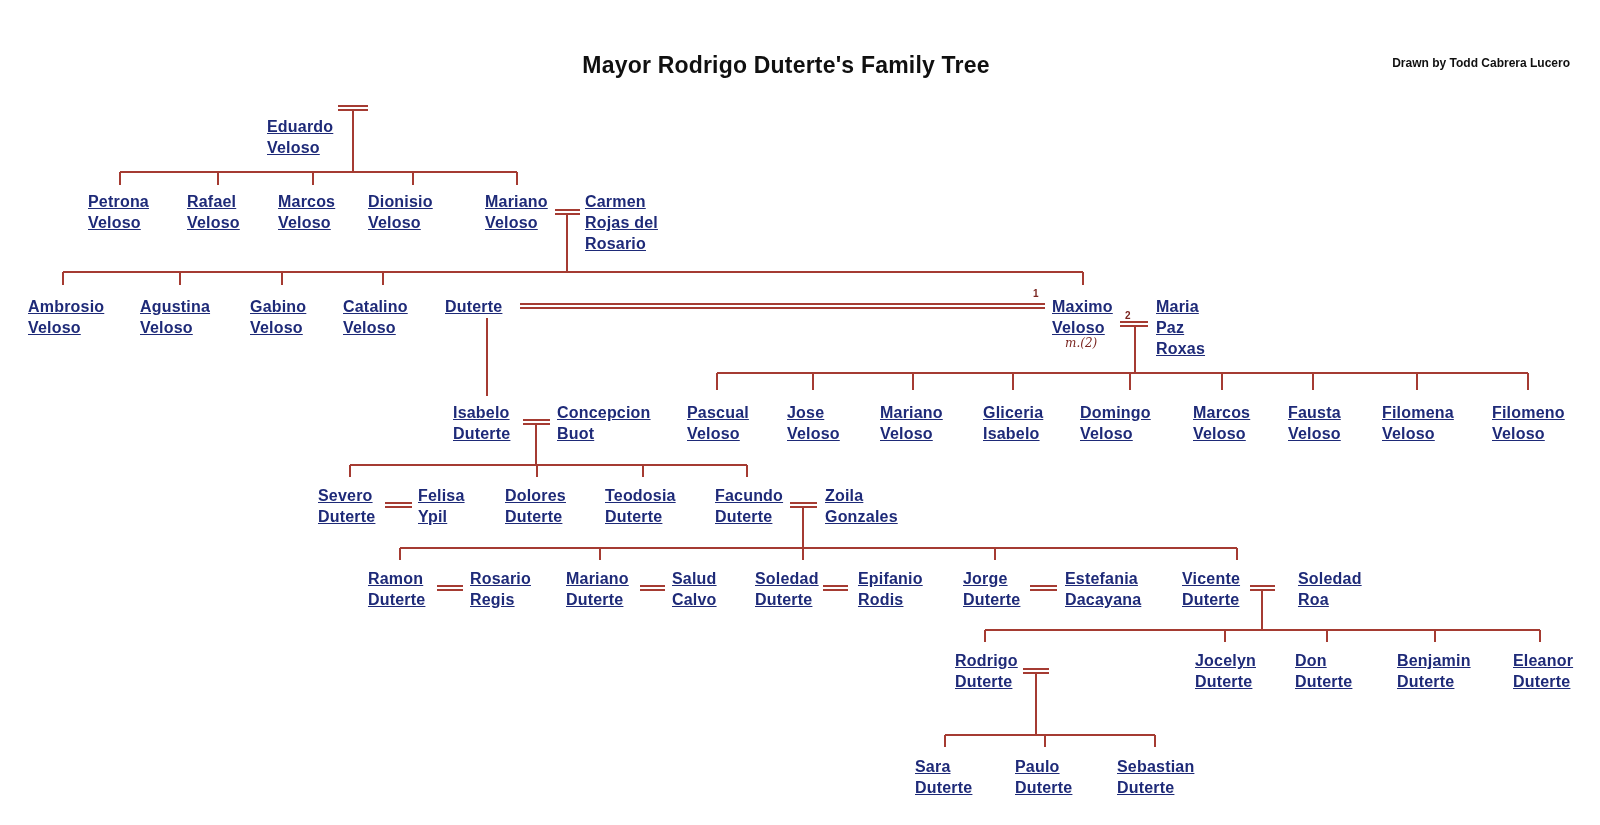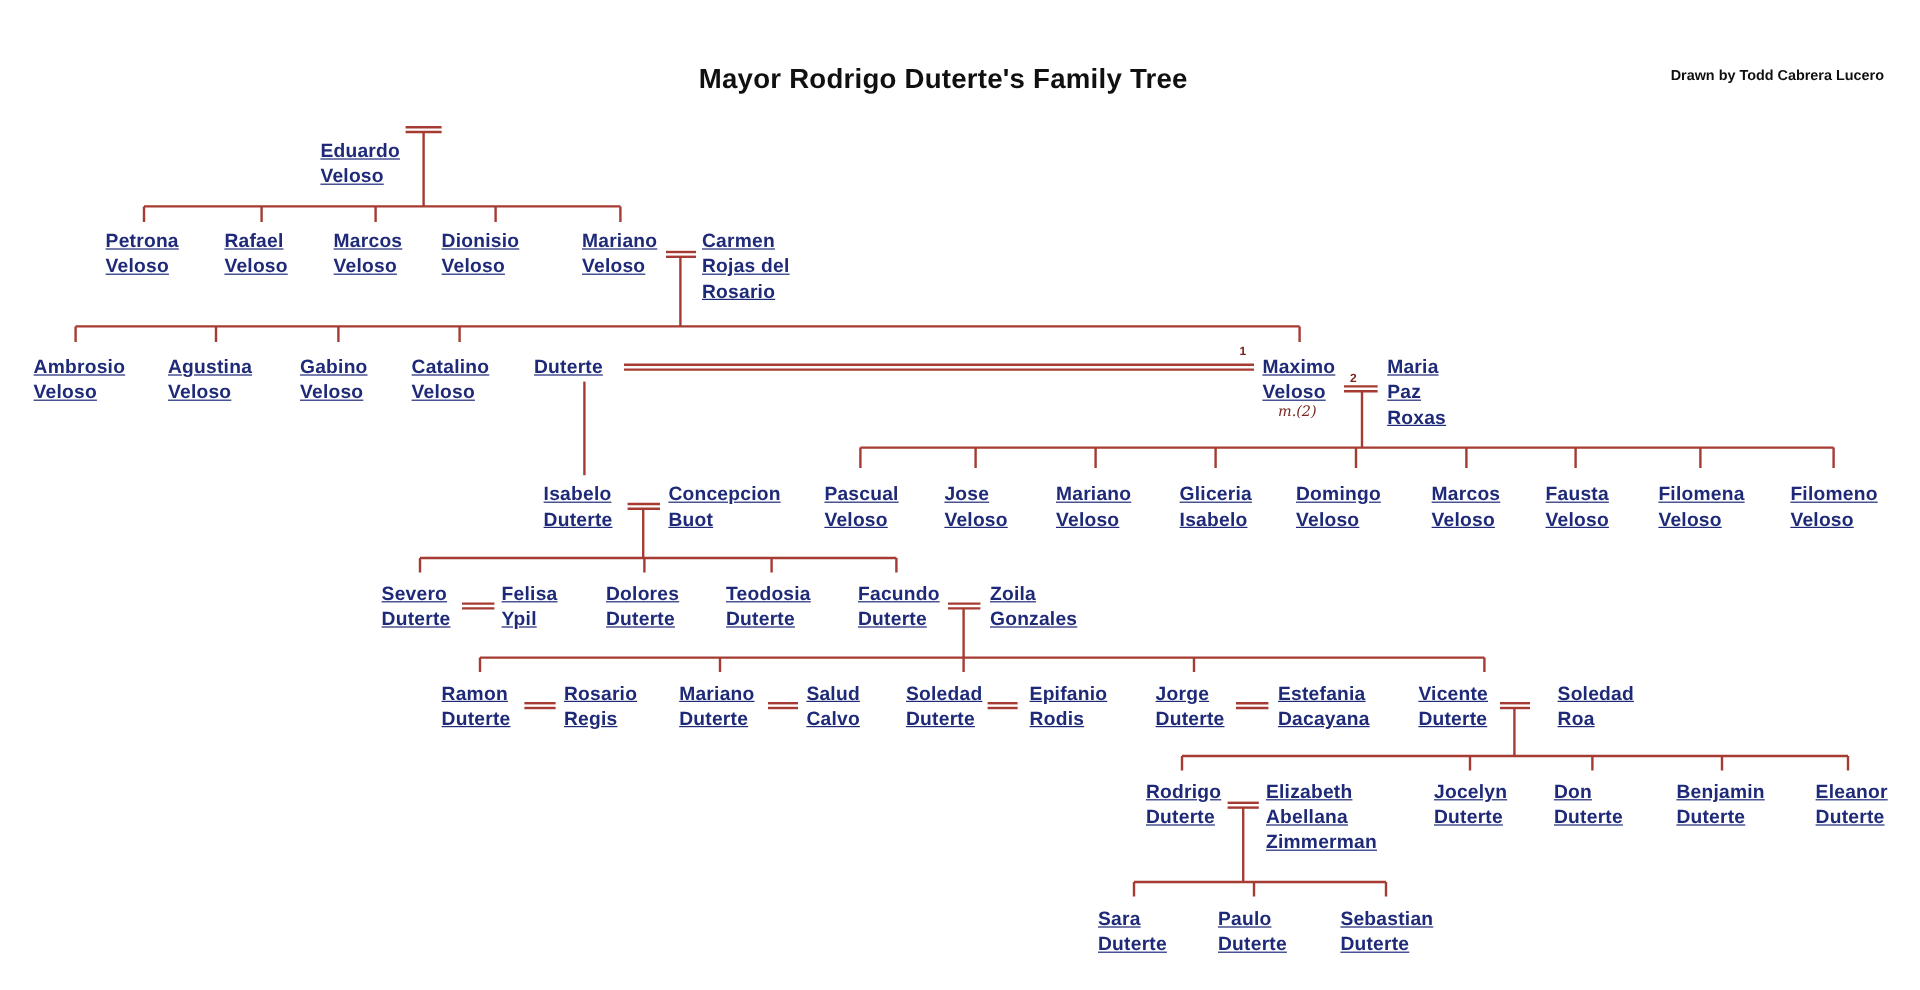--- a/index.html
+++ b/index.html
@@ -185,23 +185,20 @@
 Duterte</div>
   <div class="person" style="left:1065px;top:568px">Estefania
 Dacayana</div>
   <div class="person" style="left:1182px;top:568px">Vicente
 Duterte</div>
   <div class="person" style="left:1298px;top:568px">Soledad
 Roa</div>
 
   <div class="person" style="left:955px;top:650px">Rodrigo
 Duterte</div>
-  <div class="person" style="left:1055px;top:650px">Elizabeth
-Abellana
-Zimmerman</div>
   <div class="person" style="left:1195px;top:650px">Jocelyn
 Duterte</div>
   <div class="person" style="left:1295px;top:650px">Don
 Duterte</div>
   <div class="person" style="left:1397px;top:650px">Benjamin
 Duterte</div>
   <div class="person" style="left:1513px;top:650px">Eleanor
 Duterte</div>
 
   <div class="person" style="left:915px;top:756px">Sara

